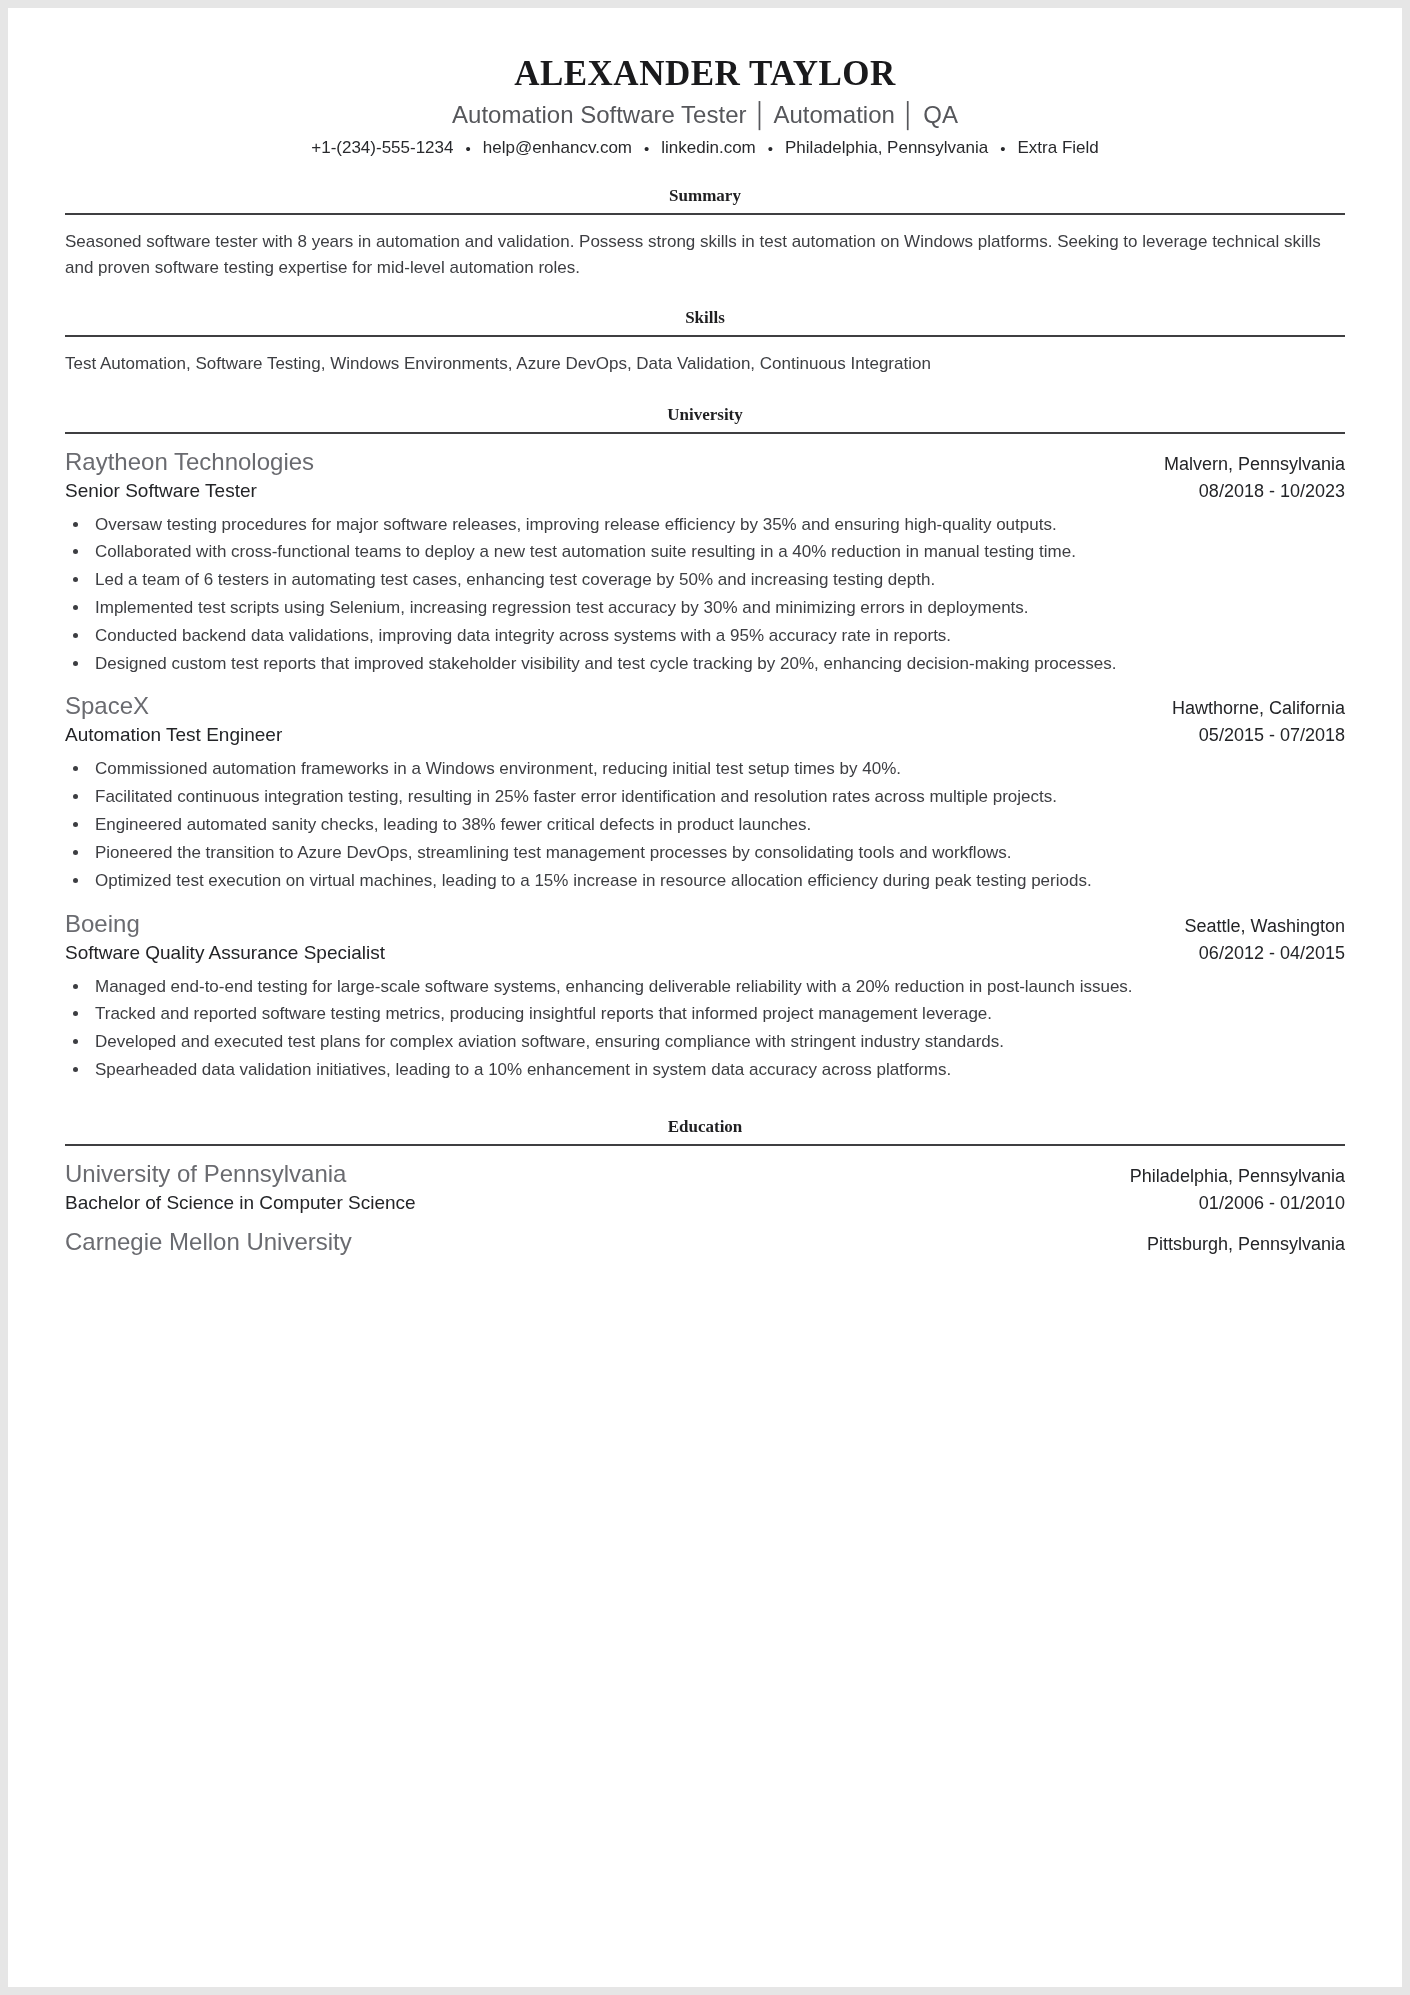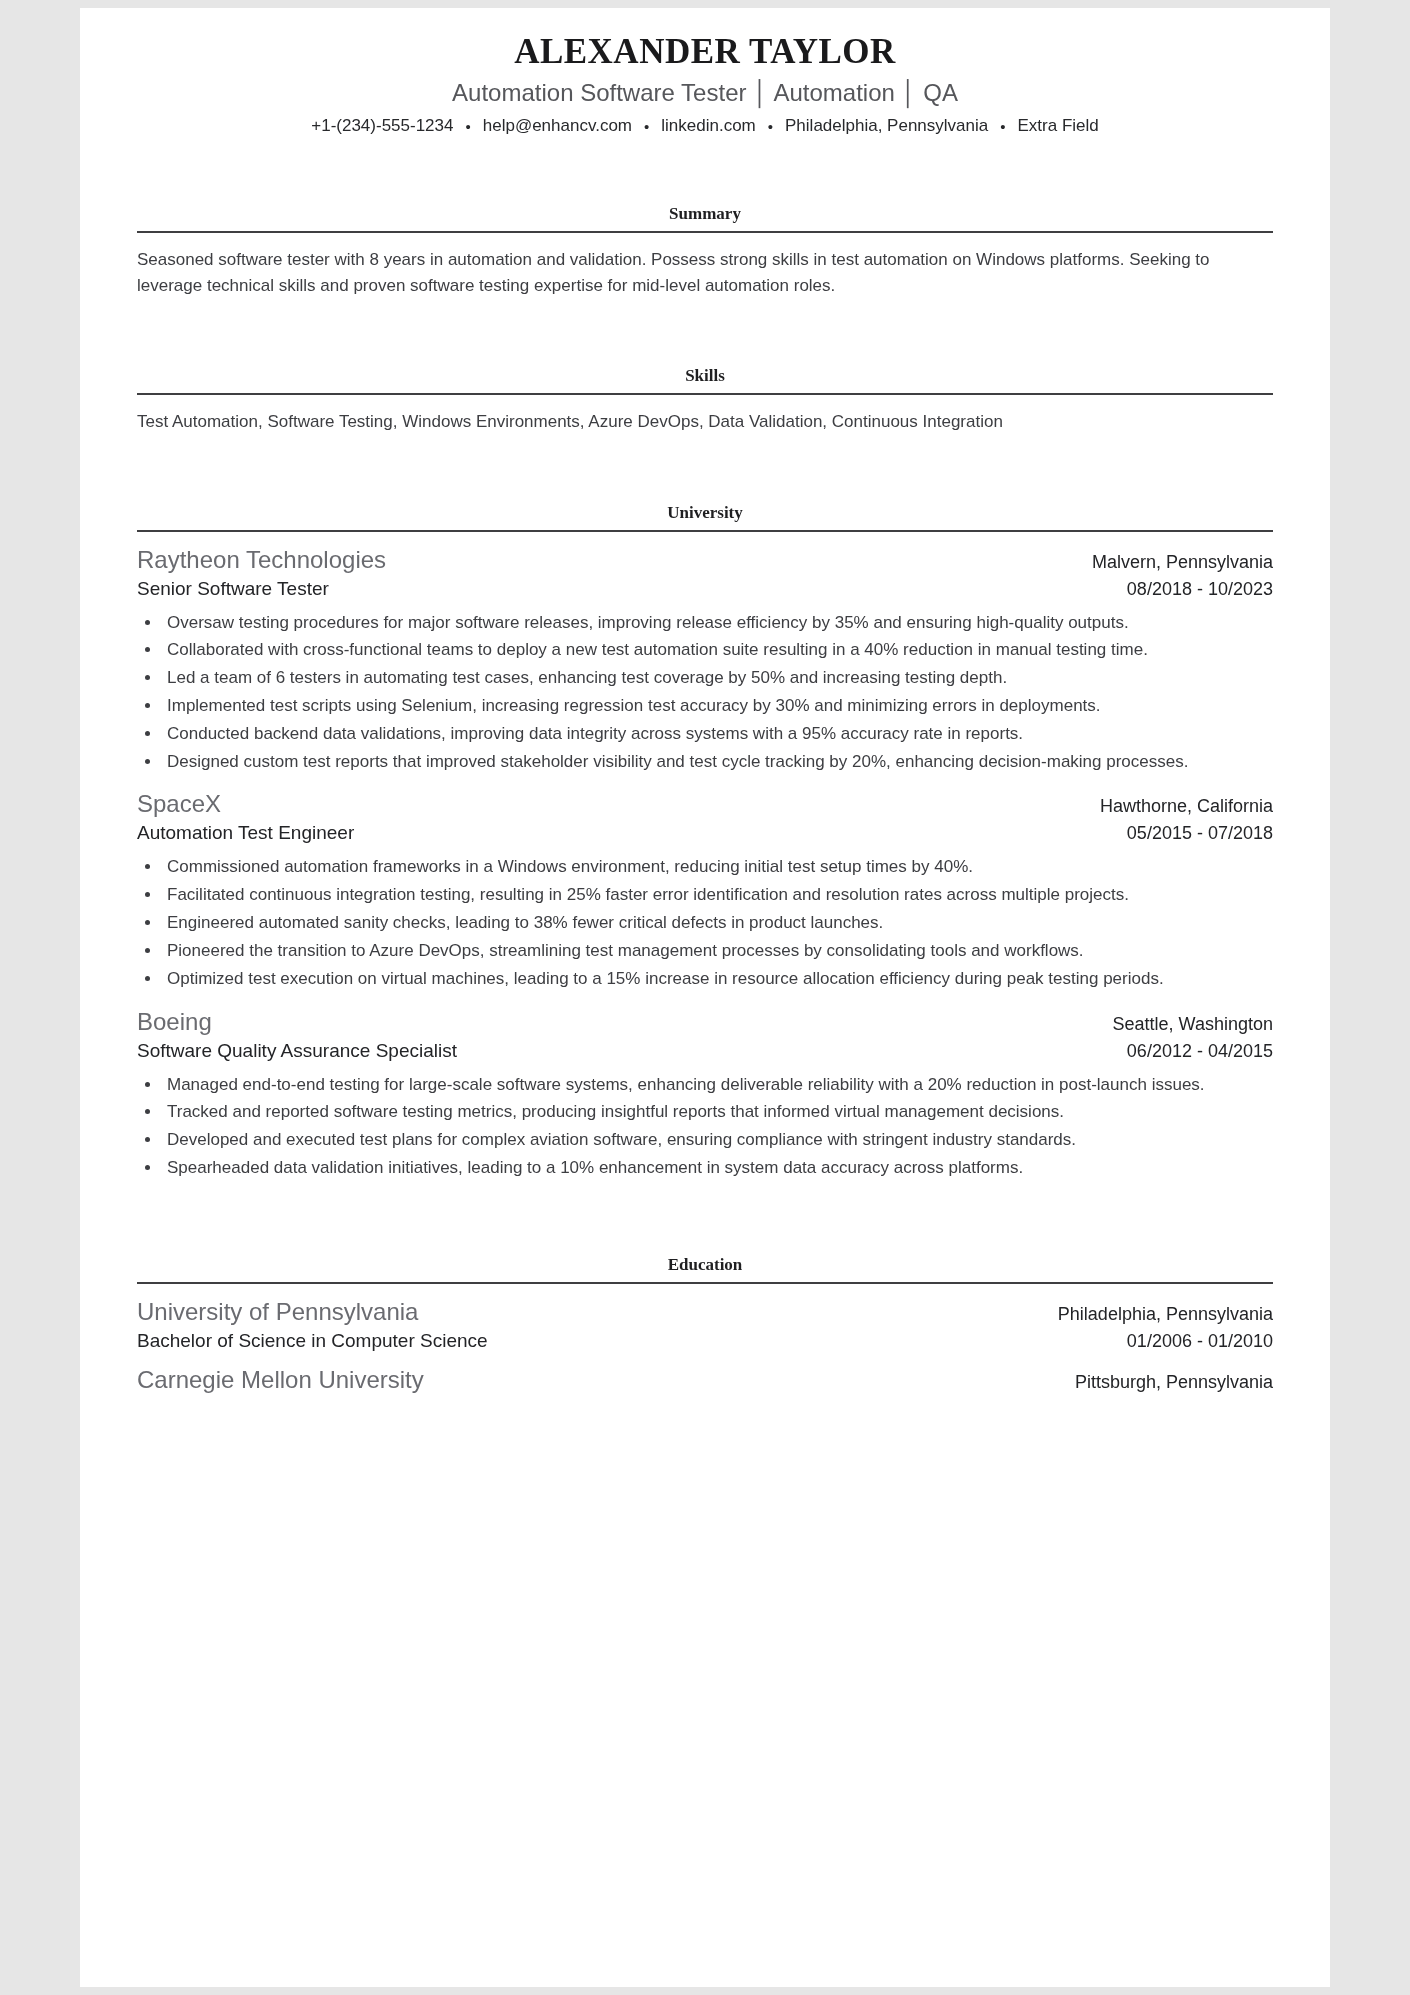--- a/index.html
+++ b/index.html
@@ -1,27 +1,26 @@
 <!DOCTYPE html>
 <html><head>
 <meta charset="utf-8">
 <style>
   * { margin: 0; padding: 0; box-sizing: border-box; }
   html, body { background: #e6e6e6; }
   body { font-family: "Liberation Sans", sans-serif; color: #3d3e42; }
 
   .page {
-    width: 1250px;
+    width: 1394px;
     min-height: 1979px;
     margin: 8px auto;
     background: #ffffff;
-    padding: 24px 57px 150px 57px;
+    padding: 46px 57px 150px 57px;
     display: flex;
     flex-direction: column;
-    gap: 40px;
   }
 
   
   .header { text-align: center; }
   .name {
     font-family: "Liberation Serif", serif;
     font-weight: 700;
     font-size: 35px;
     letter-spacing: 0.5px;
     color: #1a1a1c;
@@ -207,21 +206,21 @@
       <div class="entry-head">
         <span class="company">Boeing</span>
         <span class="location">Seattle, Washington</span>
       </div>
       <div class="role-row">
         <span class="role">Software Quality Assurance Specialist</span>
         <span class="dates">06/2012 - 04/2015</span>
       </div>
       <ul class="bullets">
         <li>Managed end-to-end testing for large-scale software systems, enhancing deliverable reliability with a 20% reduction in post-launch issues.</li>
-        <li>Tracked and reported software testing metrics, producing insightful reports that informed virtual management decisions.</li>
+        <li>Tracked and reported software testing metrics, producing insightful reports that informed project management leverage.</li>
         <li>Developed and executed test plans for complex aviation software, ensuring compliance with stringent industry standards.</li>
         <li>Spearheaded data validation initiatives, leading to a 10% enhancement in system data accuracy across platforms.</li>
       </ul>
     </div>
   </section>
 
   <section class="section">
     <h2 class="section-title">Education</h2>
     <hr class="section-rule">
 

